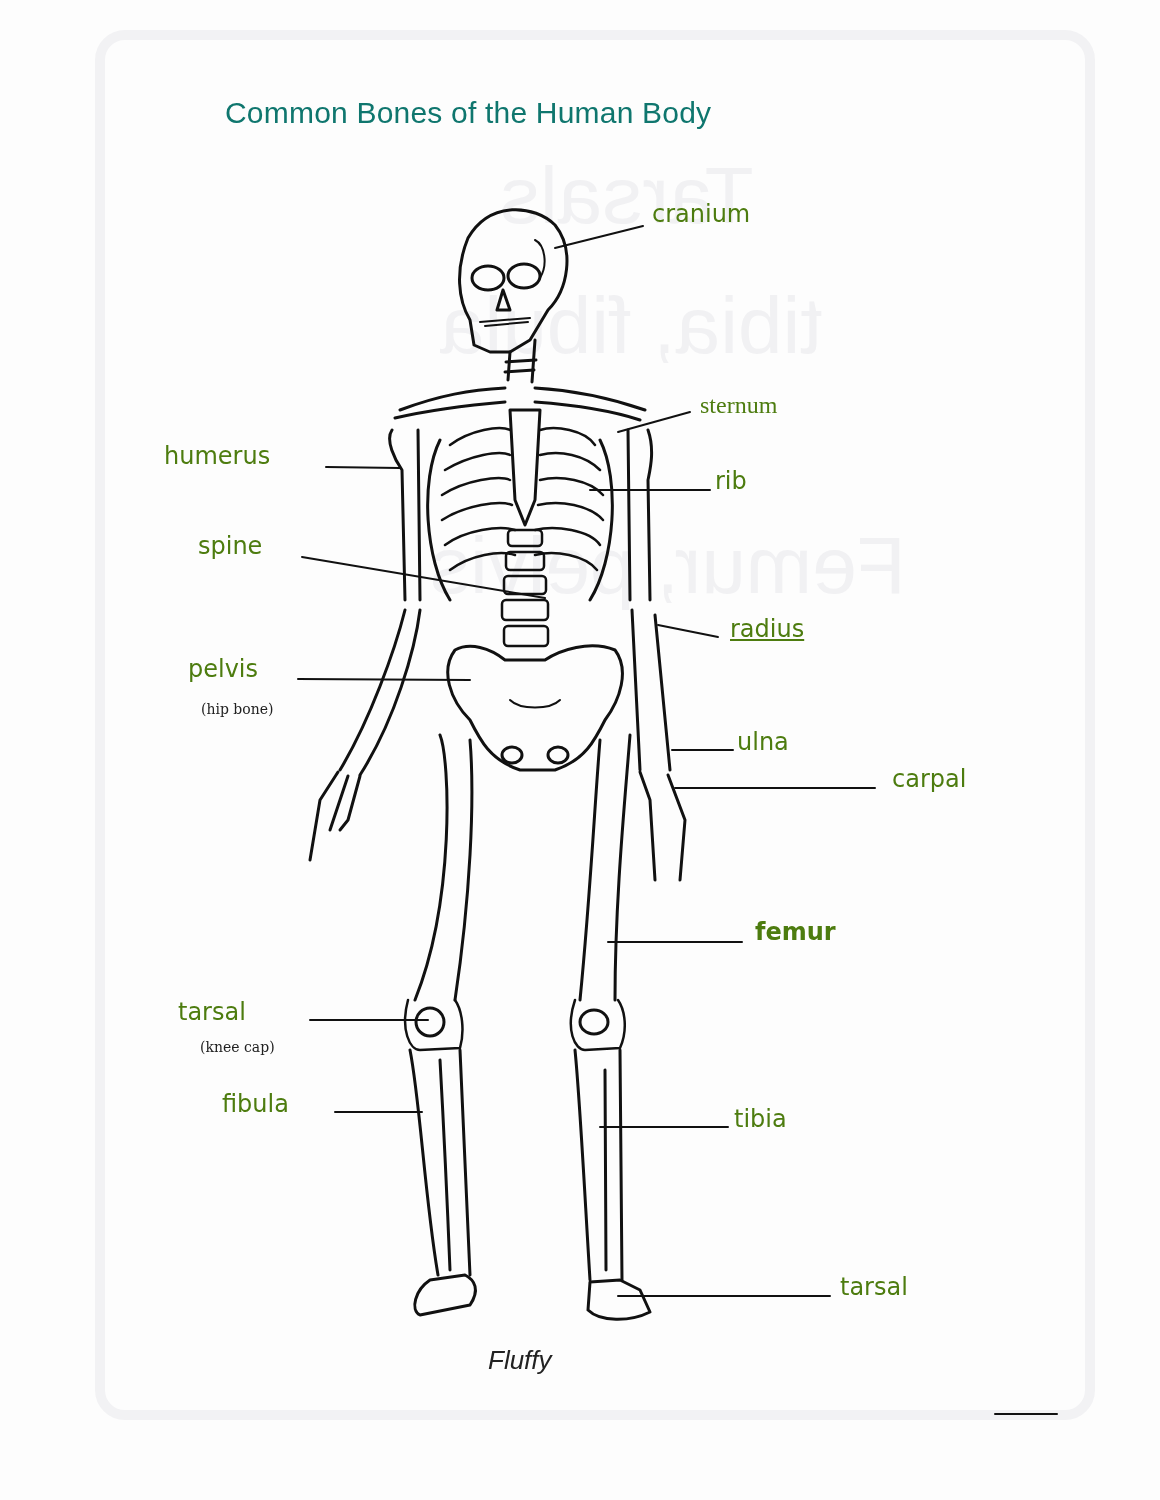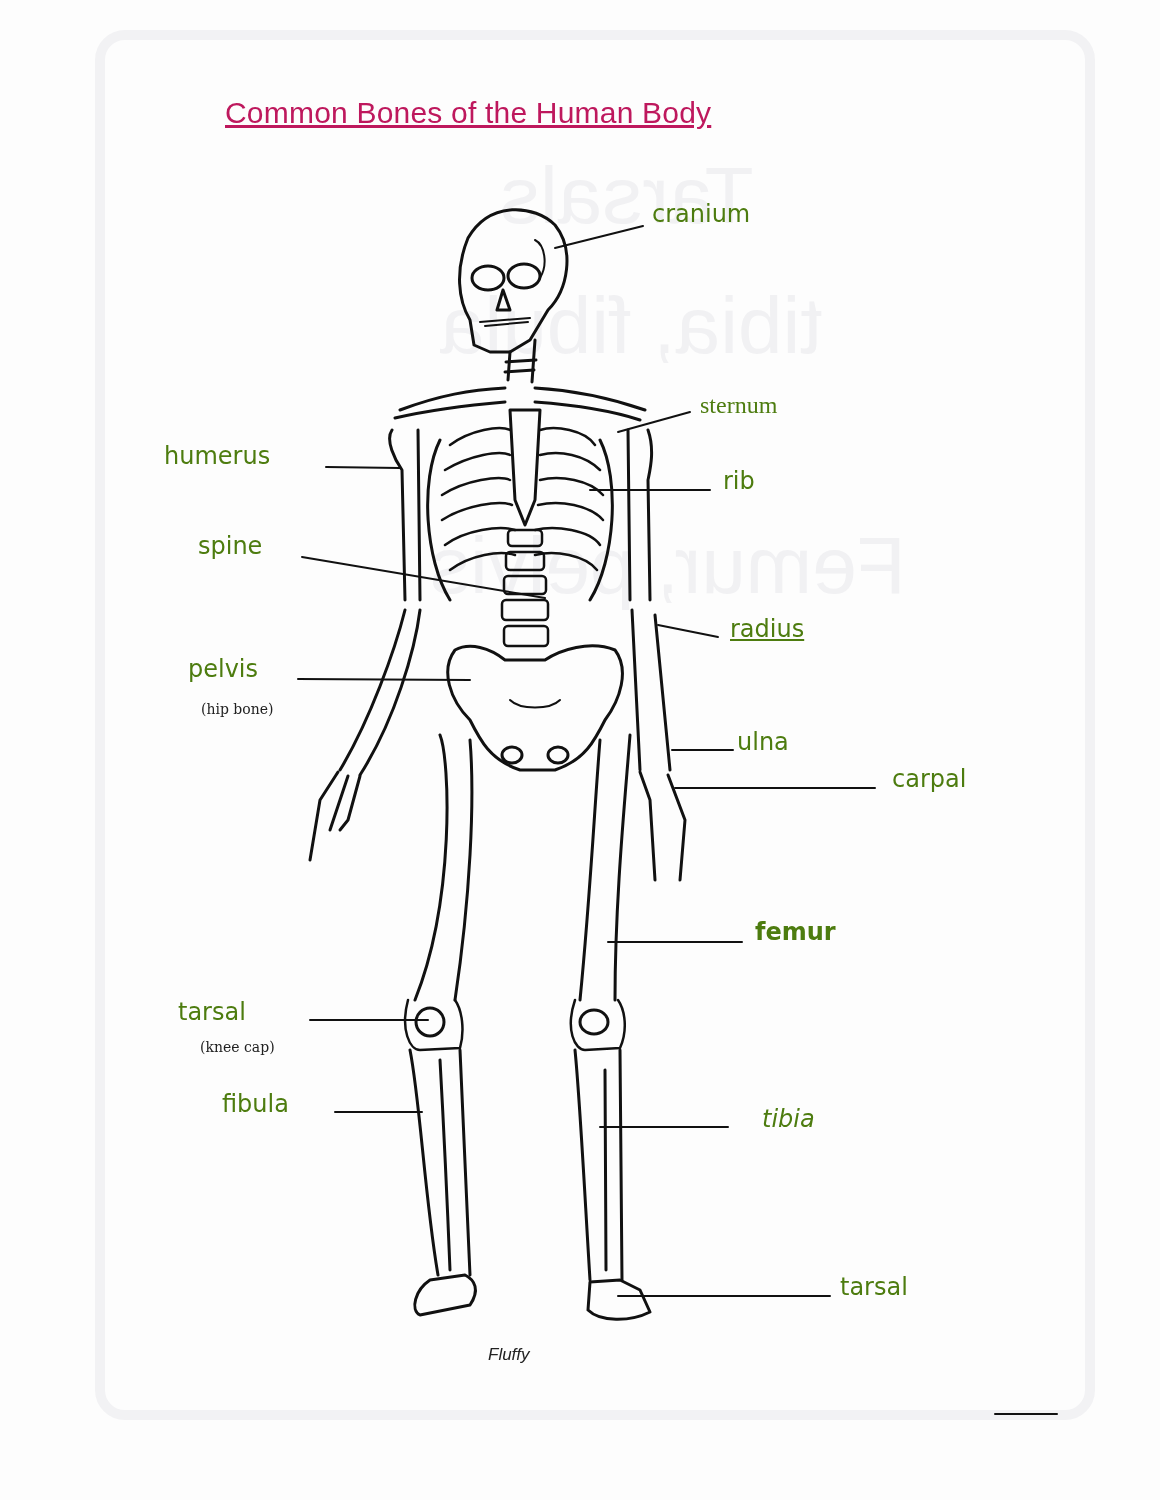--- a/index.html
+++ b/index.html
@@ -1,25 +1,25 @@
 <!DOCTYPE html>
 <html><head>
 <meta charset="utf-8">
 <style>
   html, body { margin:0; padding:0; }
   body { width:1160px; height:1500px; background:#fdfdfd; position:relative; overflow:hidden;
          font-family:"DejaVu Sans", sans-serif; color:#111; }
   .page-border { position:absolute; left:95px; top:30px; width:1000px; height:1390px;
          border:10px solid #f2f2f4; border-radius:30px; box-sizing:border-box; }
   .title { position:absolute; left:225px; top:96px; font-family:"Liberation Sans", sans-serif;
-         font-size:30px; color:#be185d; letter-spacing:0.2px;text-decoration:underline; }
+         font-size:30px; color:#0f766e; letter-spacing:0.2px; }
   .label { position:absolute; font-family:"DejaVu Sans", sans-serif; font-size:24px; color:#4d7c0f; white-space:nowrap; }
   .sub { position:absolute; font-family:"DejaVu Serif", serif; font-size:14px; color:#222; white-space:nowrap;text-align:center; }
   .credit { position:absolute; left:488px; top:1345px; font-family:"Liberation Sans", sans-serif;
-         font-style:italic; font-size:17px; color:#222; }
+         font-style:italic; font-size:26px; color:#222; }
   svg.art { position:absolute; left:0; top:0; }
   .watermark { position:absolute; font-family:"Liberation Sans", sans-serif; font-size:80px; color:#f1f1f3; transform:scaleX(-1); white-space:nowrap; }
 </style>
 </head>
 <body>
 
 <div class="page-border"></div>
 
 <div class="watermark" style="left:500px;top:150px;">Tarsals</div>
 <div class="watermark" style="left:440px;top:280px;">tibia, fibula</div>
@@ -111,27 +111,27 @@
     <line x1="335" y1="1112" x2="422" y2="1112"></line>
     <line x1="600" y1="1127" x2="728" y2="1127"></line>
     <line x1="618" y1="1296" x2="830" y2="1296"></line>
     <line x1="995" y1="1414" x2="1057" y2="1414"></line>
   </g>
 </svg>
 
 <div class="label" style="left:652px;top:200px;">cranium</div>
 <div class="label" style="left:700px;top:392px;font-family:Liberation Serif, serif;">sternum</div>
 <div class="label" style="left:164px;top:442px;">humerus</div>
-<div class="label" style="left:715px;top:467px;margin-left:8px;">rib</div>
+<div class="label" style="left:715px;top:467px;">rib</div>
 <div class="label" style="left:198px;top:532px;">spine</div>
 <div class="label" style="left:730px;top:615px;text-decoration:underline;">radius</div>
 <div class="label" style="left:188px;top:655px;">pelvis</div>
 <div class="sub" style="left:201px;top:701px;">(hip bone)</div>
 <div class="label" style="left:737px;top:728px;">ulna</div>
 <div class="label" style="left:892px;top:765px;">carpal</div>
 <div class="label" style="left:755px;top:918px;font-weight:bold;">femur</div>
 <div class="label" style="left:178px;top:998px;">tarsal</div>
 <div class="sub" style="left:200px;top:1039px;">(knee cap)</div>
 <div class="label" style="left:222px;top:1090px;">fibula</div>
-<div class="label" style="left:762px;top:1105px;font-style:italic;">tibia</div>
+<div class="label" style="left:734px;top:1105px;">tibia</div>
 <div class="label" style="left:840px;top:1273px;">tarsal</div>
 
 <div class="credit">Fluffy</div>
 
 </body></html>

